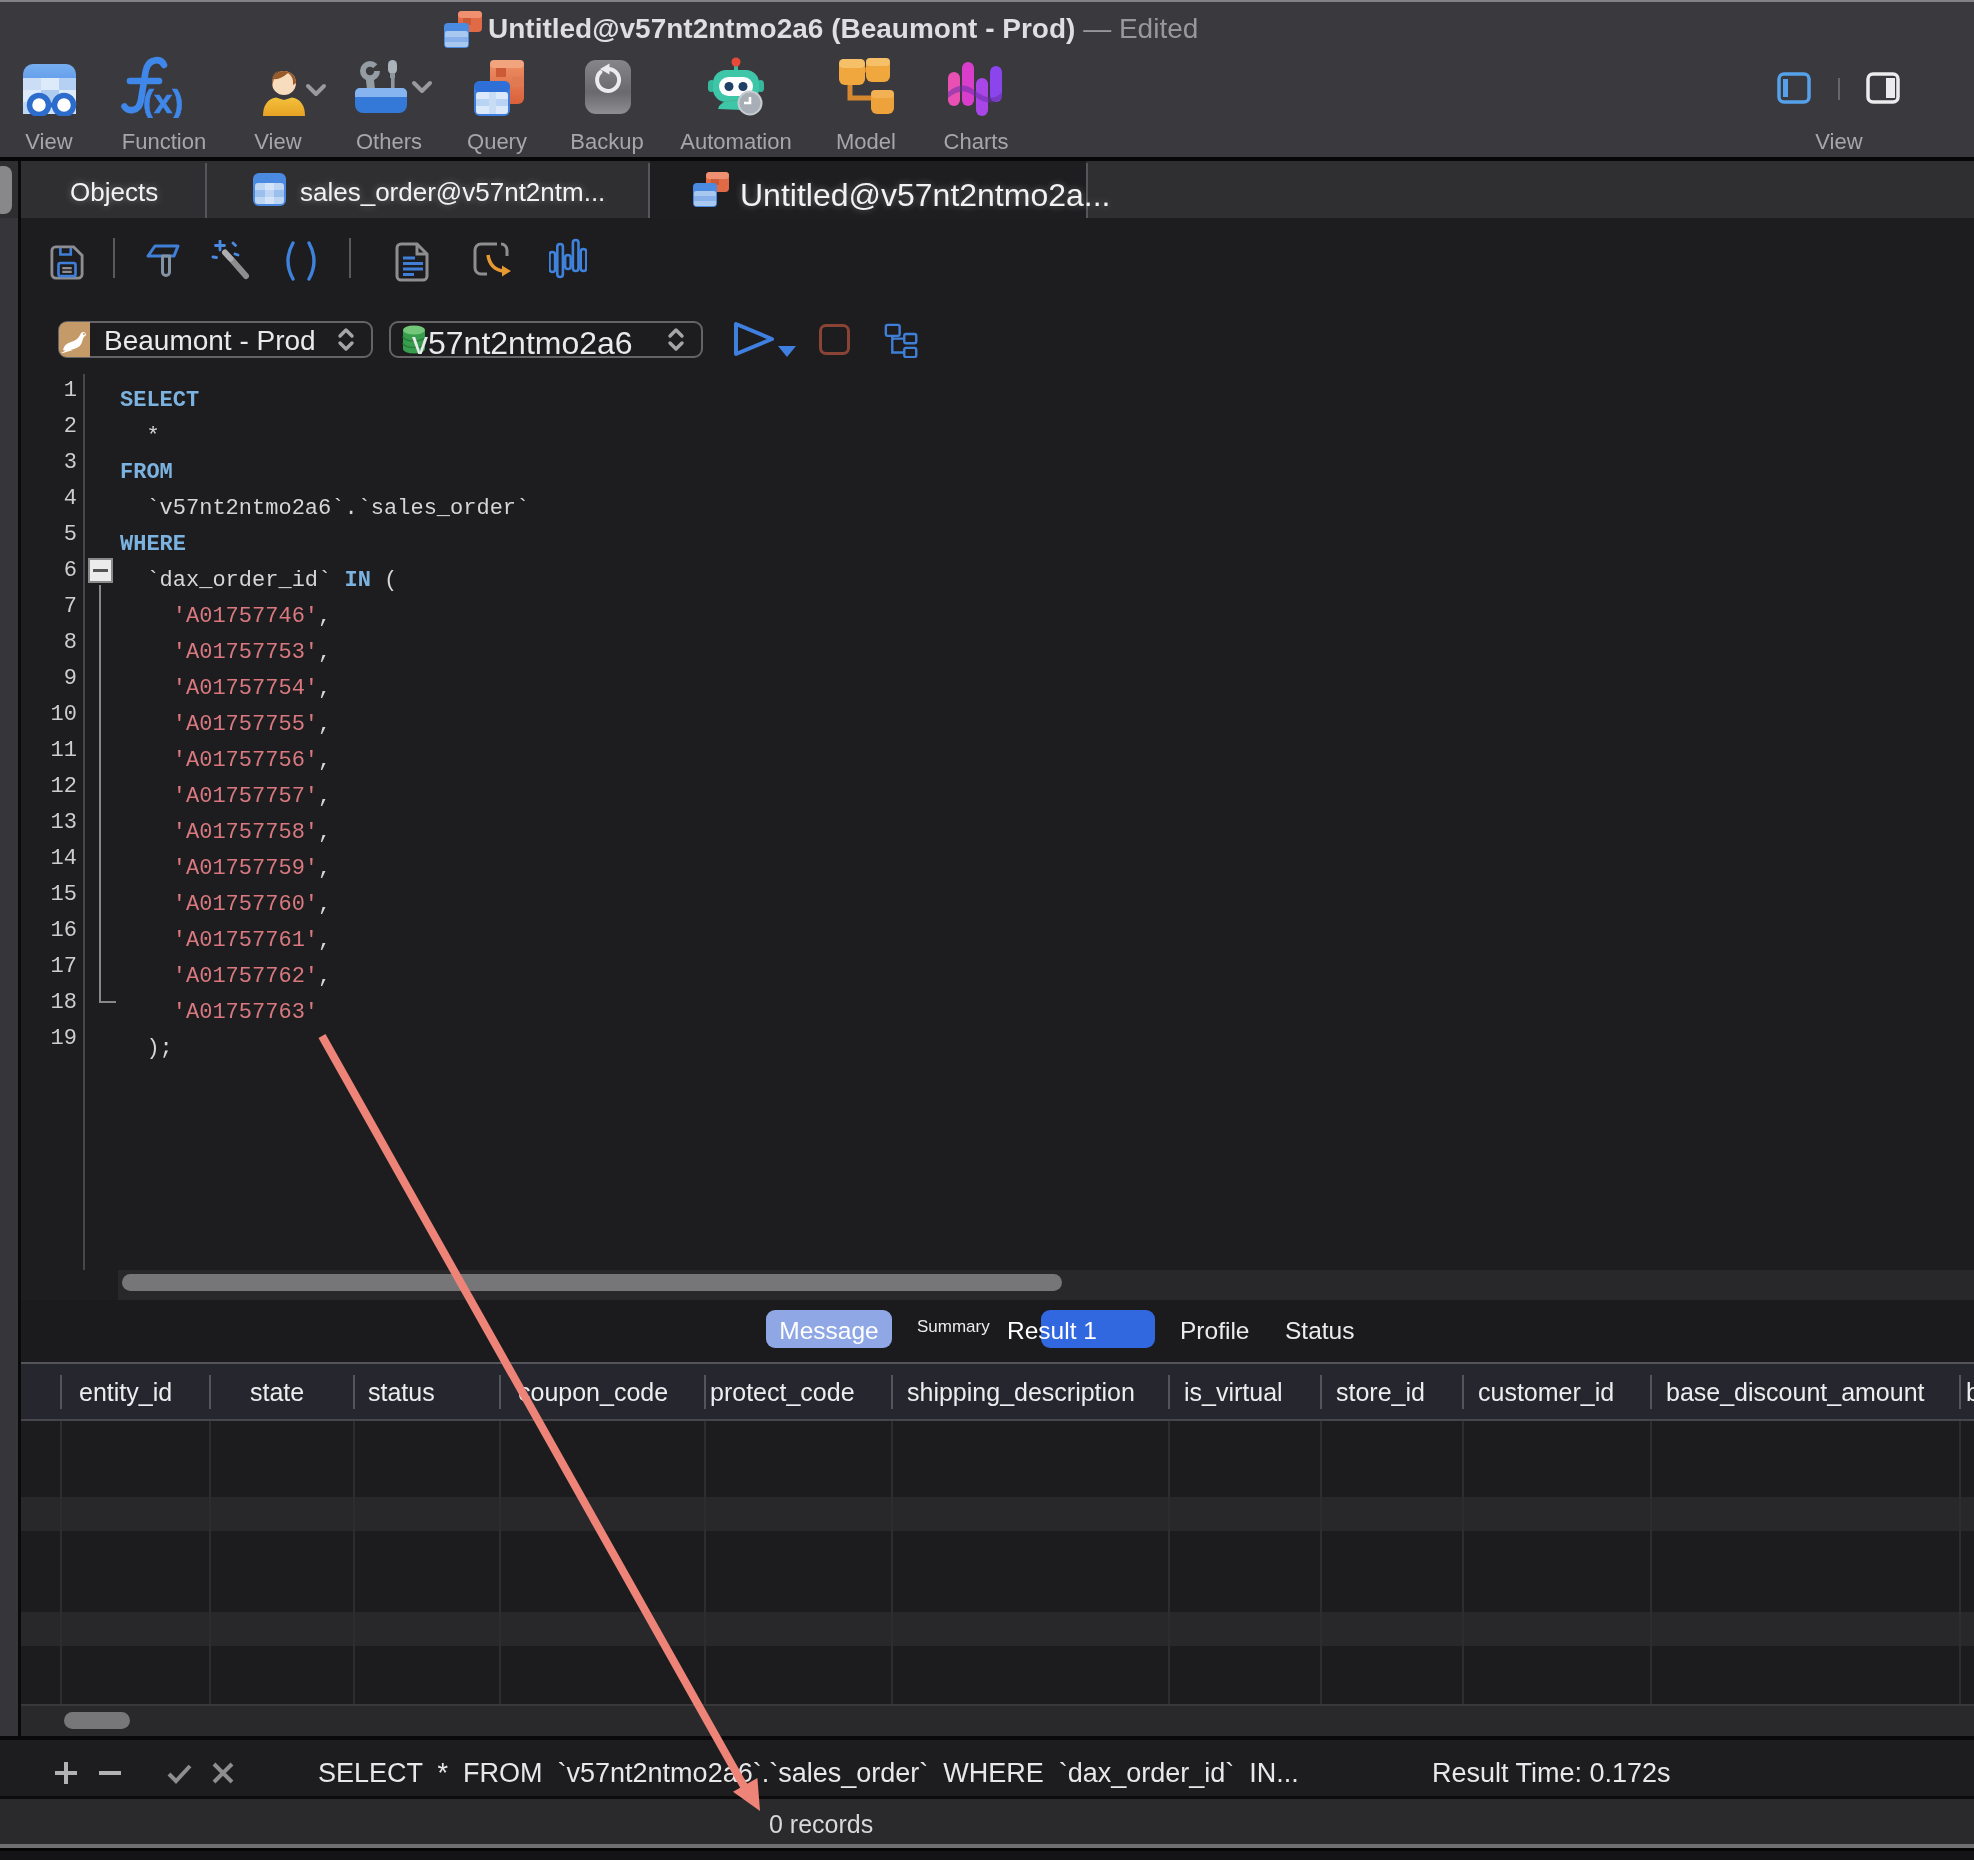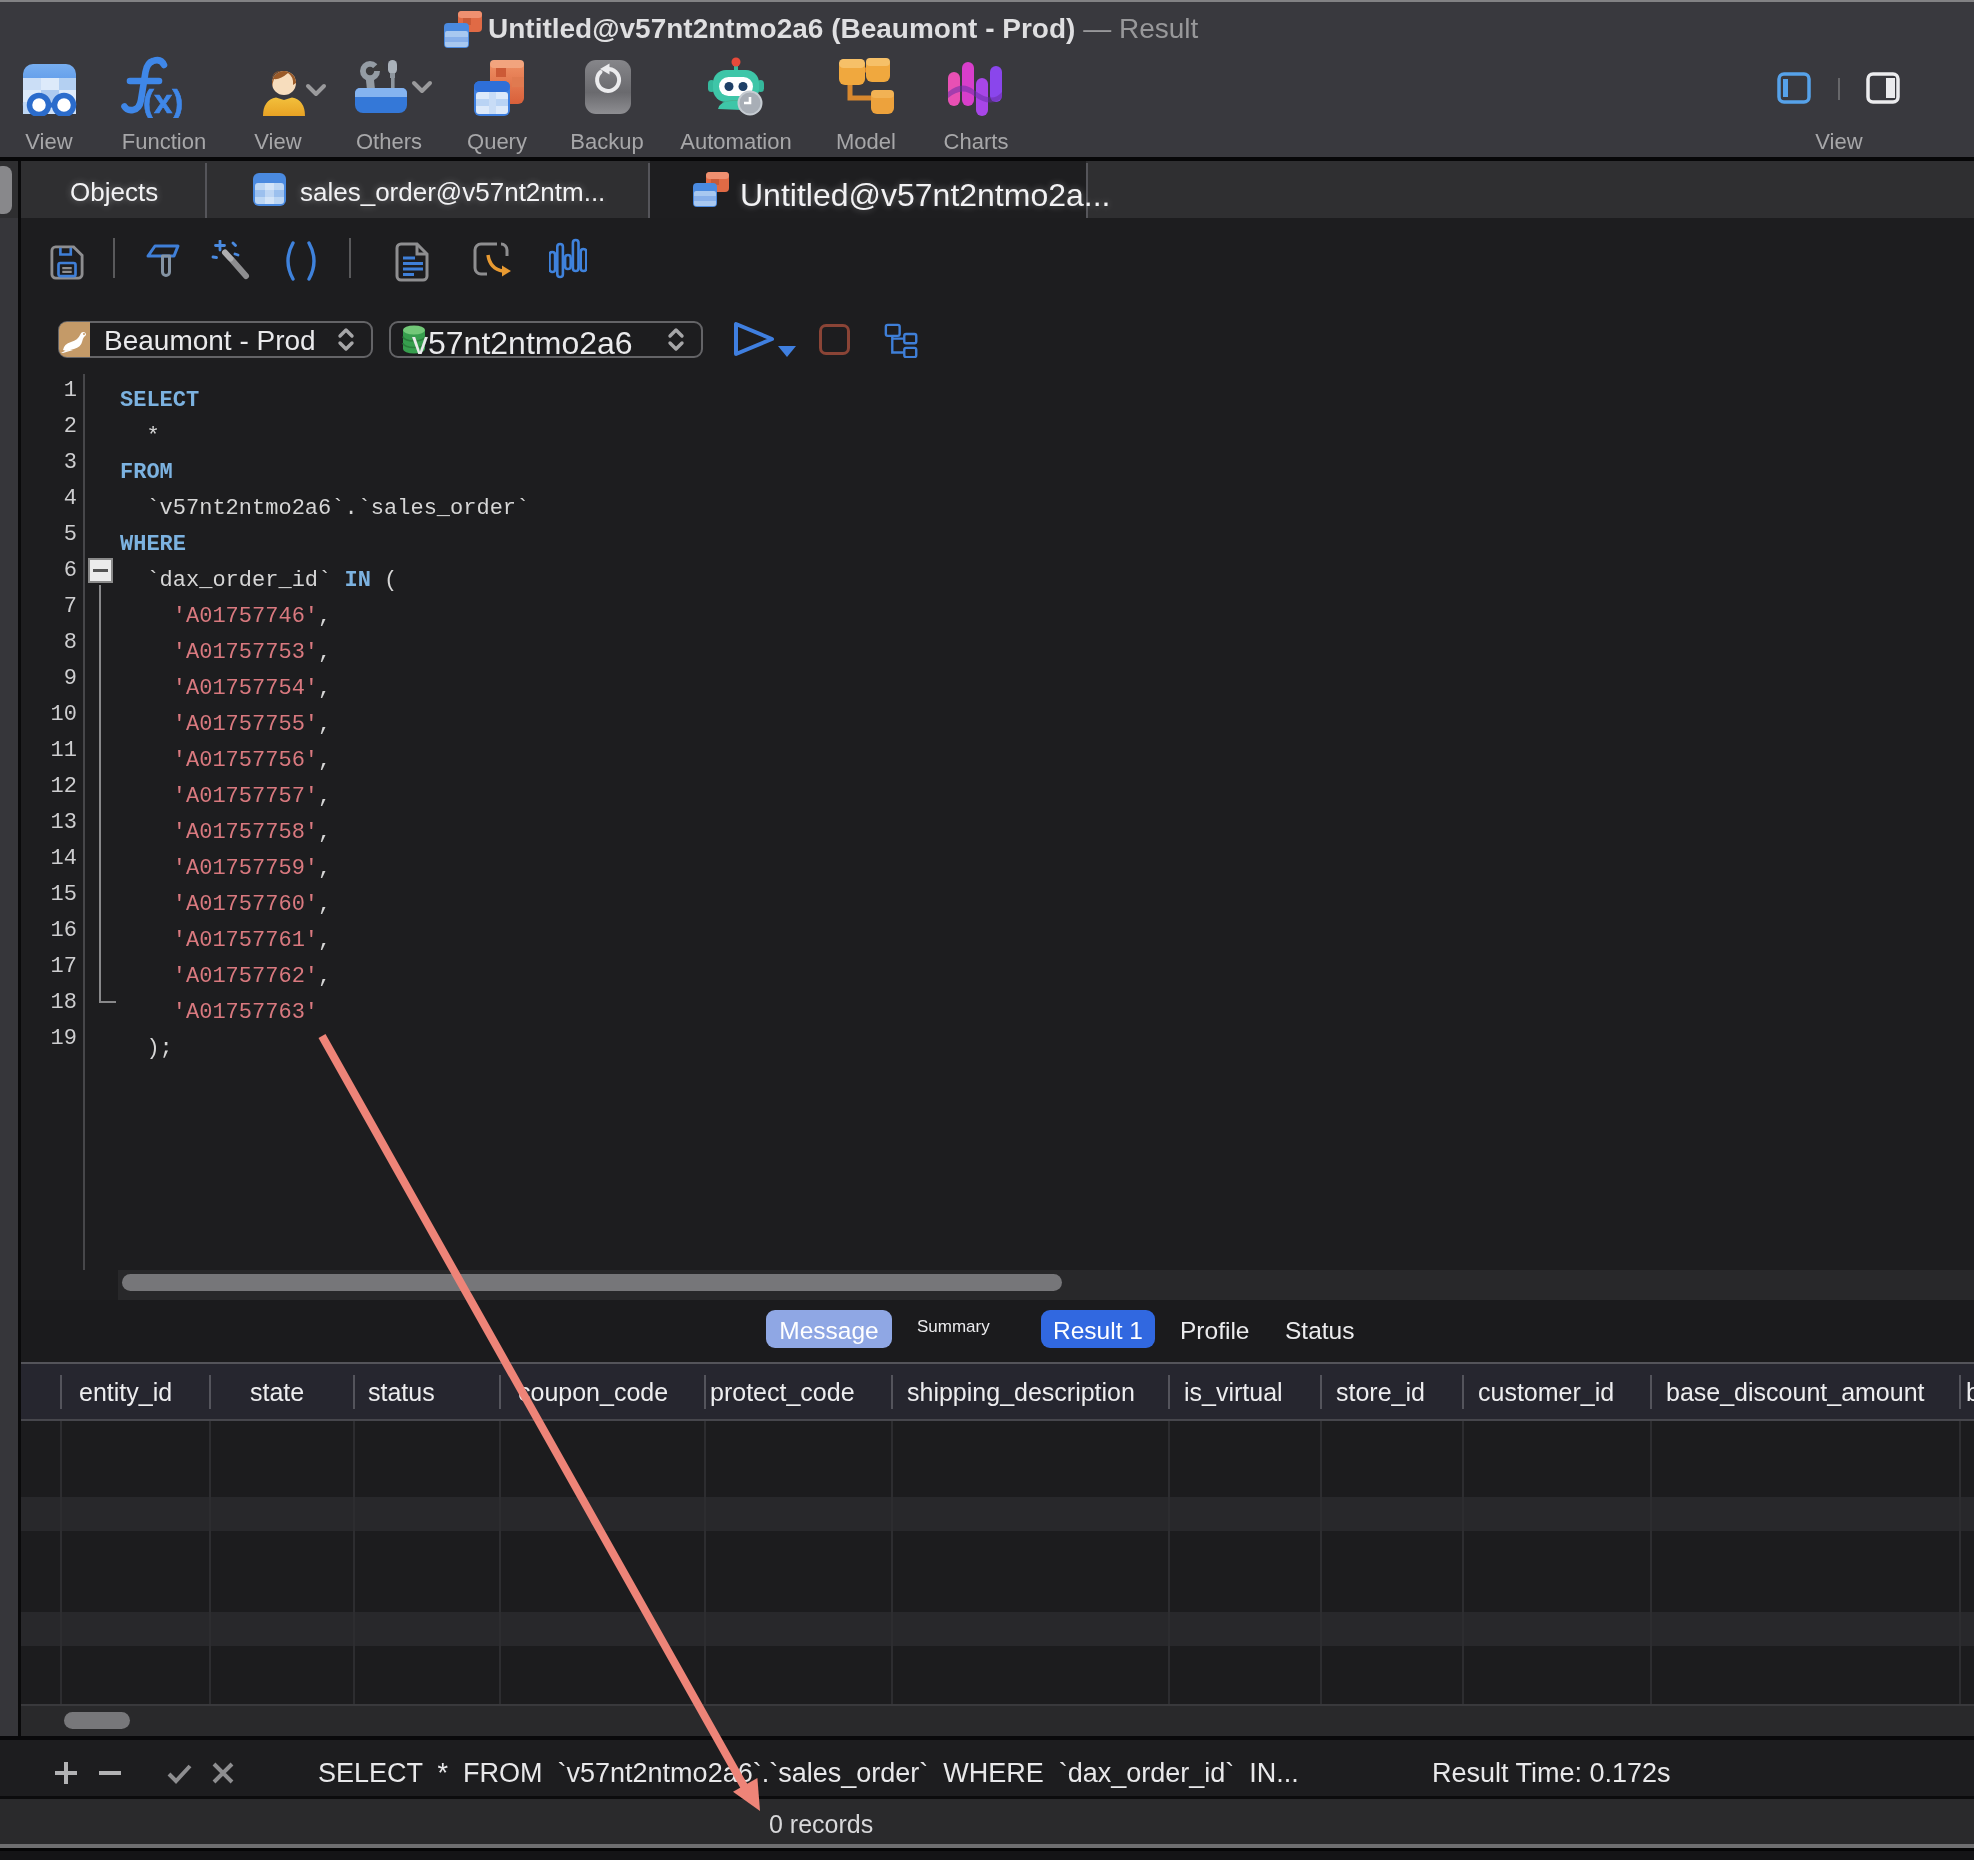--- a/index.html
+++ b/index.html
@@ -15,21 +15,21 @@
 <div class="abs" style="left:0;top:0;width:1974px;height:2px;background:#828284;"></div>
 
 <svg class="abs" style="left:444px;top:11px;" width="38" height="37" viewBox="0 0 38 37">
   <rect x="14" y="0" width="24" height="21" rx="4" fill="#e06a45"></rect>
   <rect x="14" y="0" width="24" height="7" rx="3.5" fill="#ef9070"></rect>
   <rect x="19" y="7" width="8" height="7" fill="#c85a38"></rect>
   <rect x="0" y="12" width="25" height="25" rx="4" fill="#4a8ae0"></rect>
   <rect x="1" y="20" width="23" height="16" rx="2" fill="#a8c8f0"></rect>
   <rect x="1" y="26" width="23" height="5" fill="#88b0ea"></rect>
 </svg>
-<div class="abs" style="left:488px;top:14px;height:30px;line-height:30px;font-size:28px;font-weight:bold;color:#dfdfe1;white-space:pre;">Untitled@v57nt2ntmo2a6 (Beaumont - Prod)<span style="font-weight:normal;color:#98989a;"> — Result</span></div>
+<div class="abs" style="left:488px;top:14px;height:30px;line-height:30px;font-size:28px;font-weight:bold;color:#dfdfe1;white-space:pre;">Untitled@v57nt2ntmo2a6 (Beaumont - Prod)<span style="font-weight:normal;color:#98989a;"> — Edited</span></div>
 
 <style>
  .tblabel { position:absolute; top:129px; font-size:22px; color:#a7a7a9; text-align:center; }
 </style>
 
 <svg class="abs" style="left:22px;top:61px;" width="55" height="55" viewBox="0 0 55 55">
   <defs>
     <linearGradient id="vg1" x1="0" y1="0" x2="0" y2="1">
       <stop offset="0" stop-color="#77aef0"></stop>
         <stop offset="1" stop-color="#3d7fe0"></stop>
@@ -327,21 +327,21 @@
 
 <div class="abs" style="left:118px;top:1270px;width:1856px;height:30px;background:#28282a;"></div>
 <div class="abs" style="left:122px;top:1274px;width:940px;height:17px;background:#767679;border-radius:9px;"></div>
 
 <div class="abs" style="left:21px;top:1300px;width:1953px;height:63px;background:#1b1b1d;"></div>
 
 <div class="abs" style="left:766px;top:1310px;width:126px;height:38px;background:#8fa7e4;border-radius:9px;"></div>
 <div class="abs" style="left:766px;top:1317px;width:126px;height:26px;font-size:24.5px;color:#ffffff;text-align:center;">Message</div>
 <div class="abs" style="left:917px;top:1317px;font-size:17px;color:#ececee;">Summary</div>
 <div class="abs" style="left:1041px;top:1310px;width:114px;height:38px;background:#3168e0;border-radius:9px;"></div>
-<div class="abs" style="left:1041px;top:1317px;width:114px;height:26px;font-size:24.5px;color:#ffffff;text-align:center;">Result 1</div>
+<div class="abs" style="left:995px;top:1317px;width:114px;height:26px;font-size:24.5px;color:#ffffff;text-align:center;">Result 1</div>
 <div class="abs" style="left:1180px;top:1317px;font-size:24.5px;color:#ececee;">Profile</div>
 <div class="abs" style="left:1285px;top:1317px;font-size:24.5px;color:#ececee;">Status</div>
 
 <div class="abs" style="left:21px;top:1362px;width:1953px;height:2px;background:#54545a;"></div>
 <div class="abs" style="left:21px;top:1364px;width:1953px;height:55px;background:#26262f;"></div>
 <div class="abs" style="left:21px;top:1419px;width:1953px;height:2px;background:#46464c;"></div>
 
 <div class="abs" style="left:21px;top:1421px;width:1953px;height:76px;background:#1c1c1e;"></div>
 <div class="abs" style="left:21px;top:1497px;width:1953px;height:34px;background:#28282b;"></div>
 <div class="abs" style="left:21px;top:1531px;width:1953px;height:81px;background:#1c1c1e;"></div>

